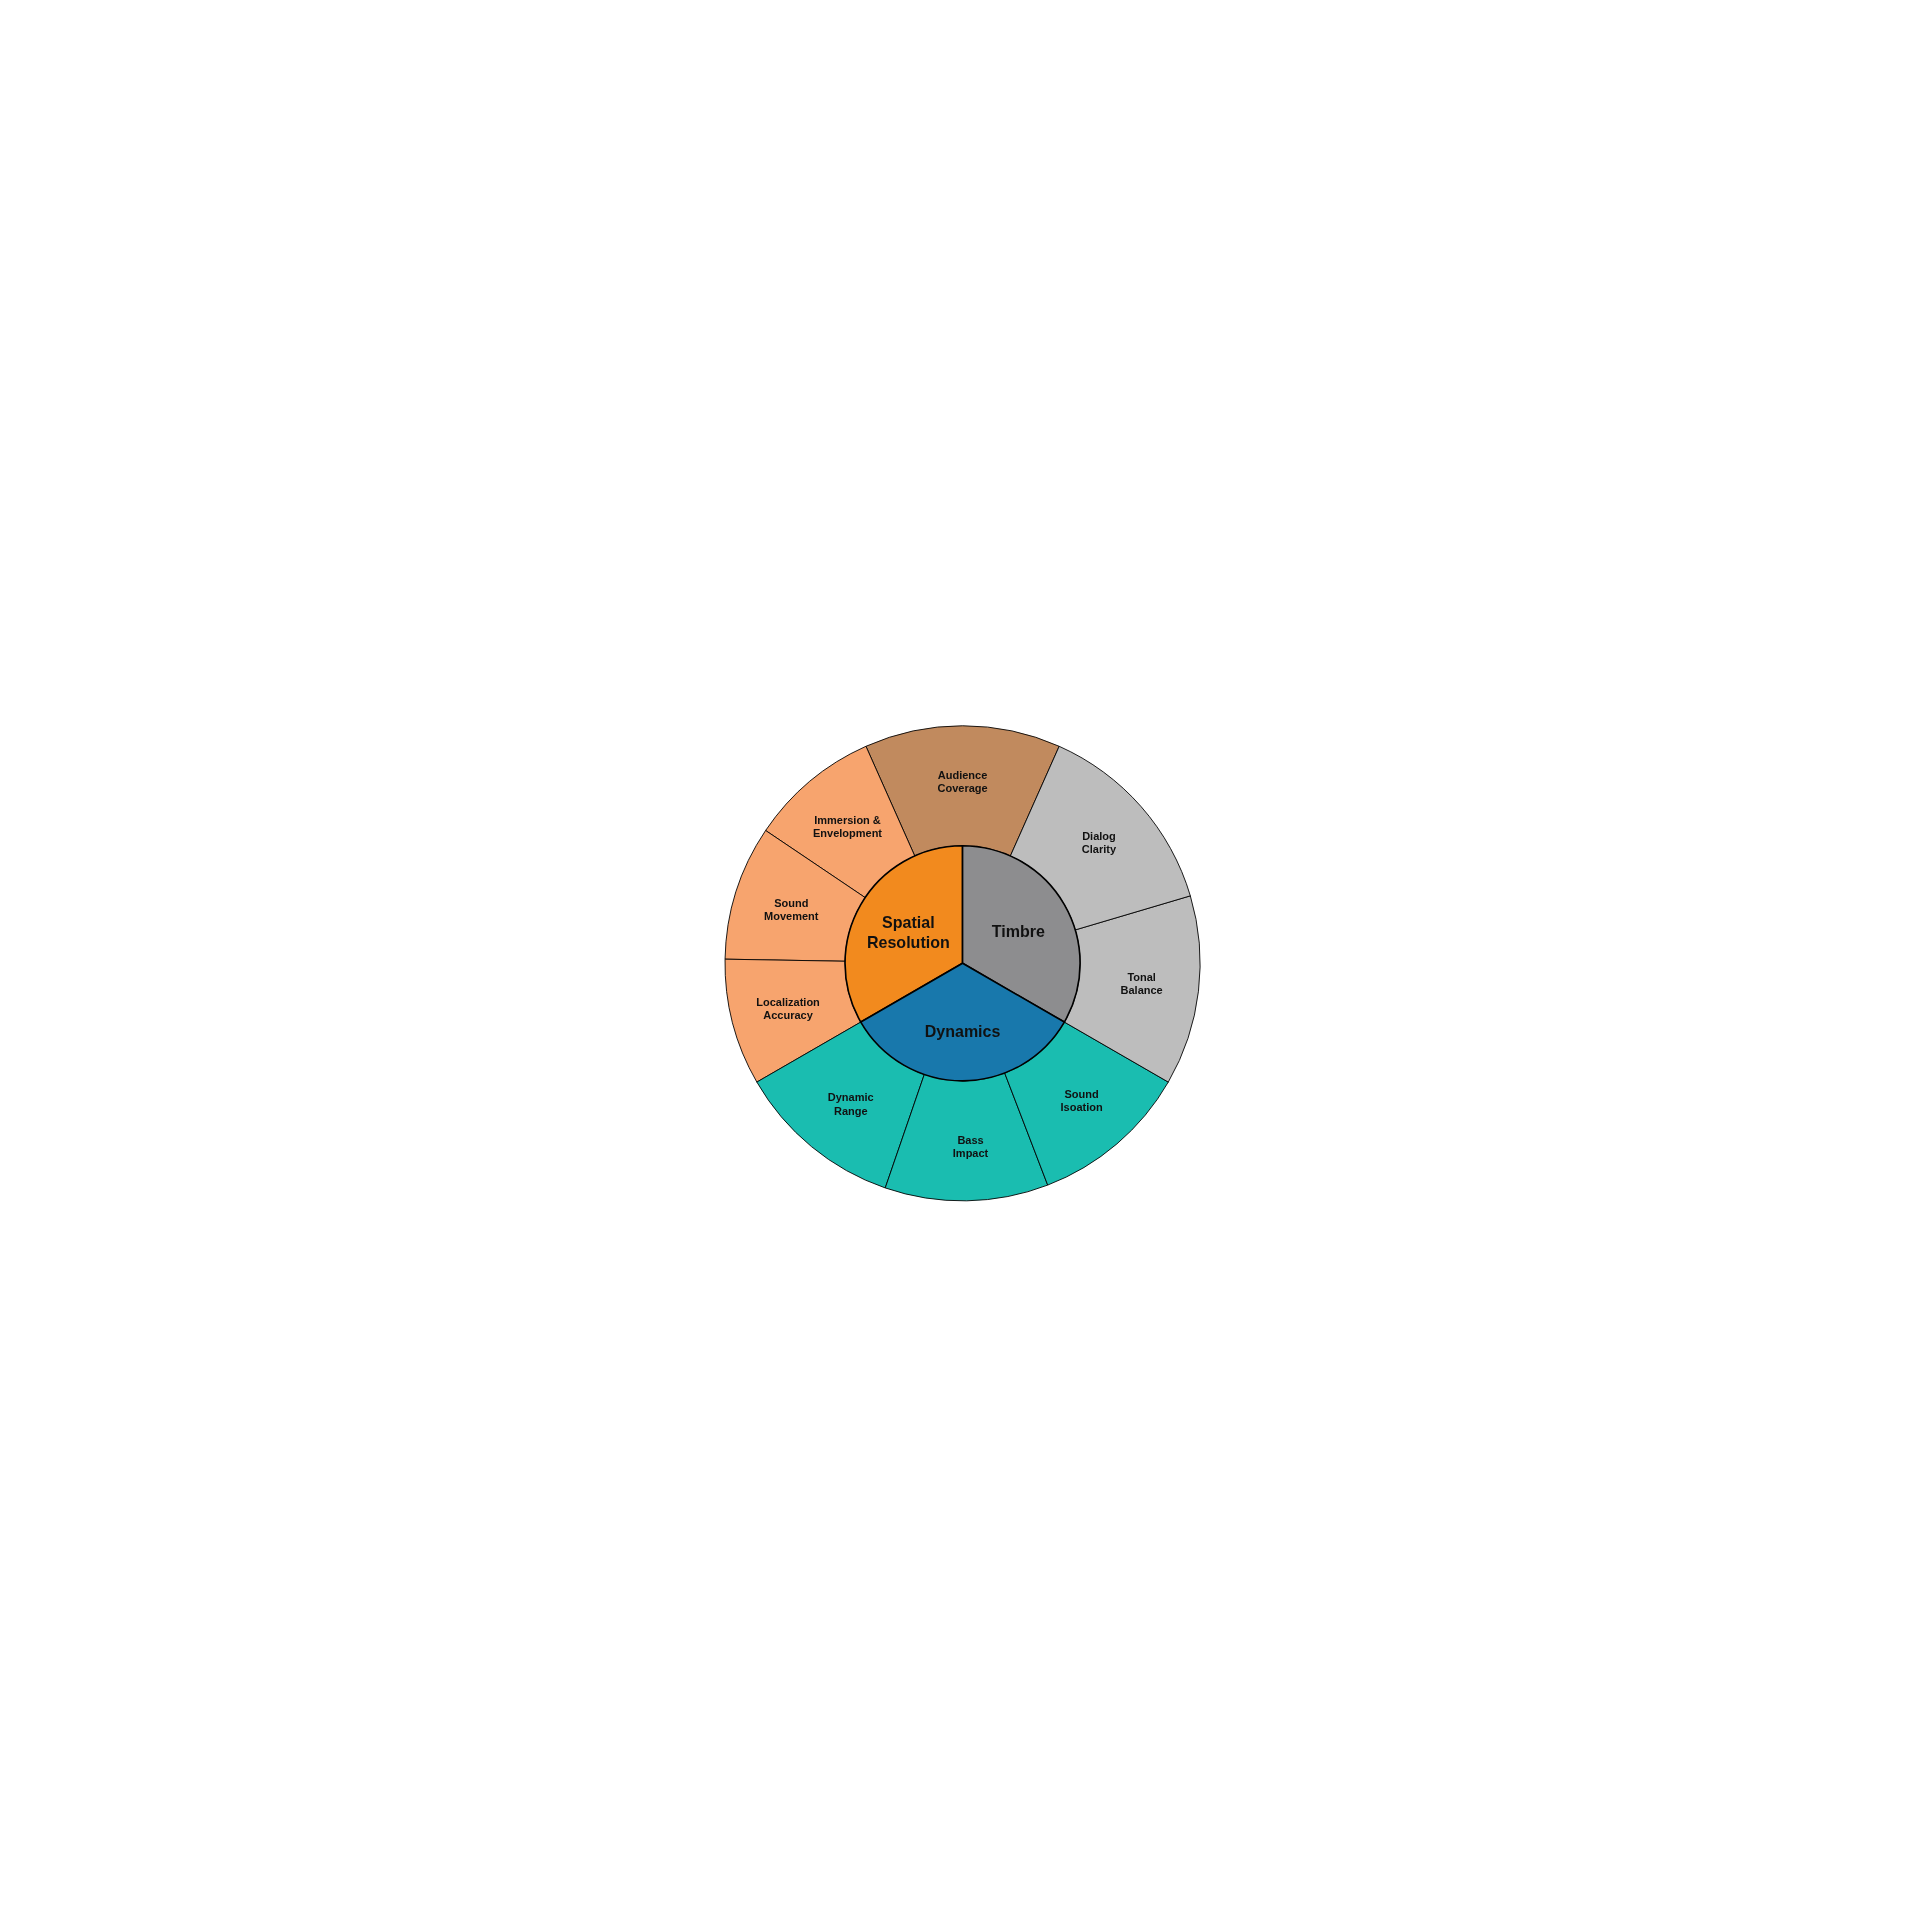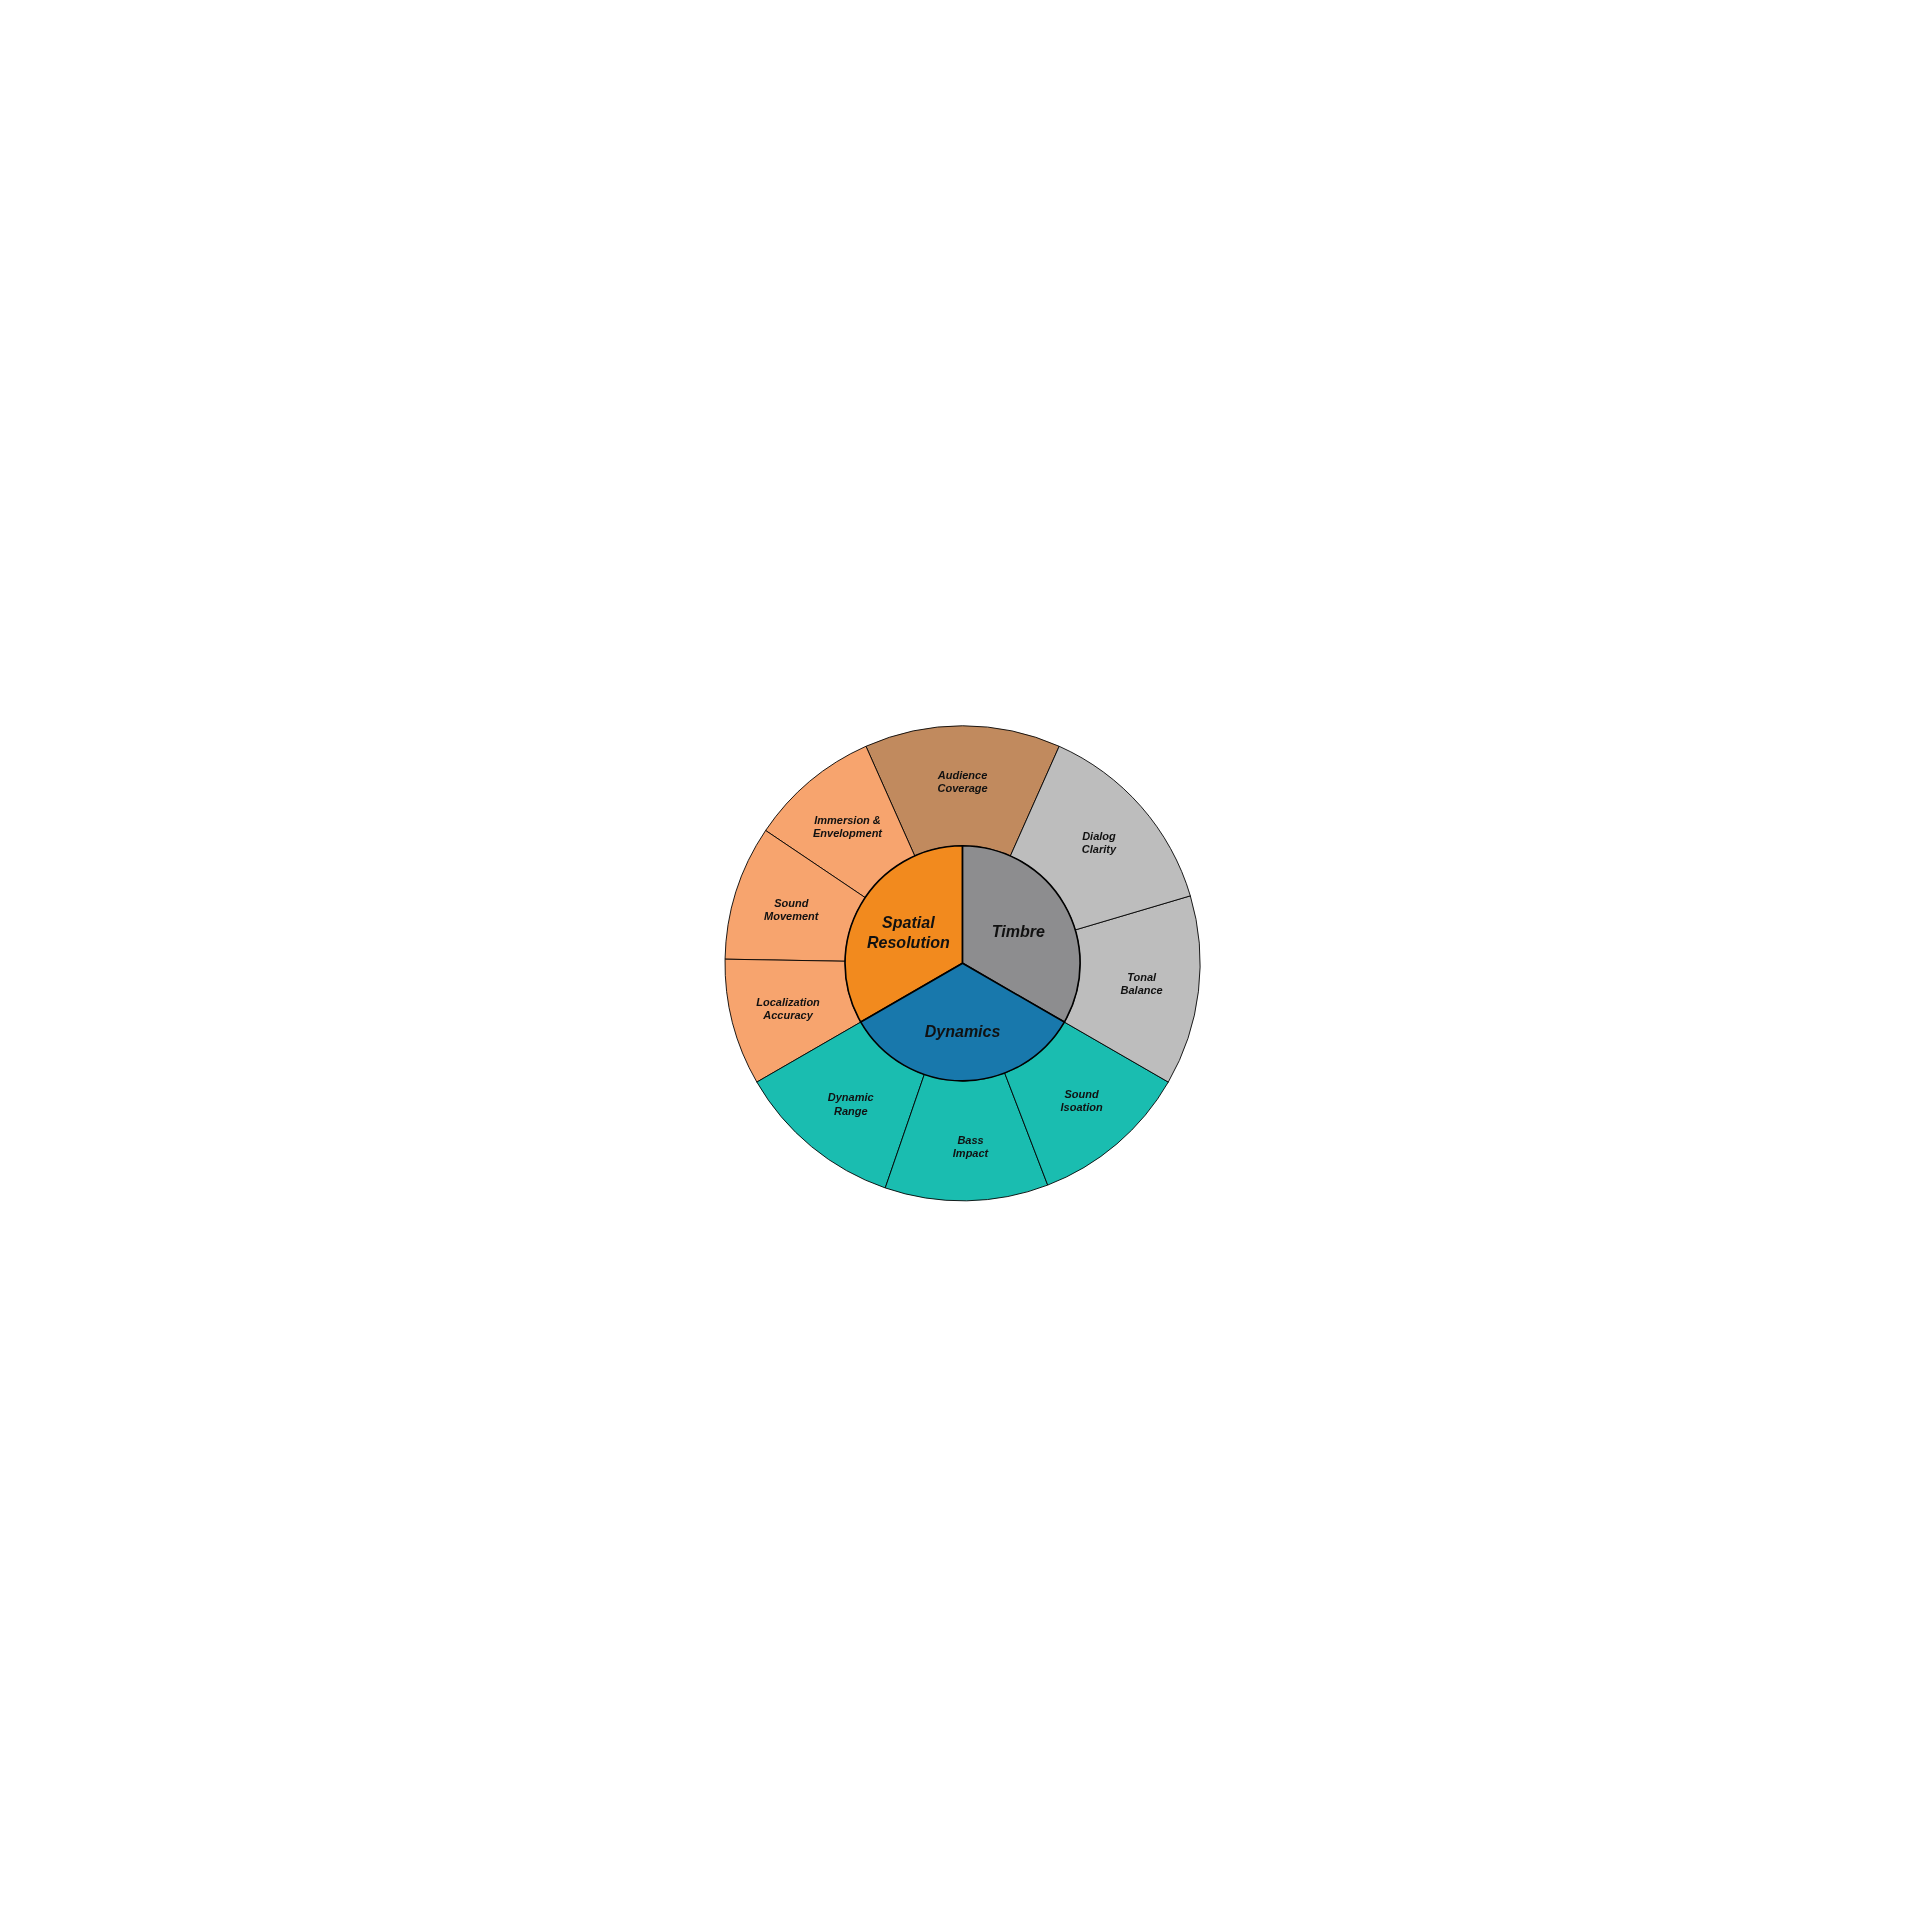--- a/index.html
+++ b/index.html
@@ -10,21 +10,20 @@
   }
   body {
     display: flex;
     align-items: center;
     justify-content: center;
     min-height: 100vh;
   }
   figure[data-name="sunburst-figure"] {
     margin: 0;
     width: min(96vmin, 482px);
-    font-style: italic;
   }
   svg {
     display: block;
     width: 100%;
     height: auto;
   }
   .outer-seg, .inner-seg {
     stroke: #000000;
   }
   .outer-seg { stroke-width: 7px; }

